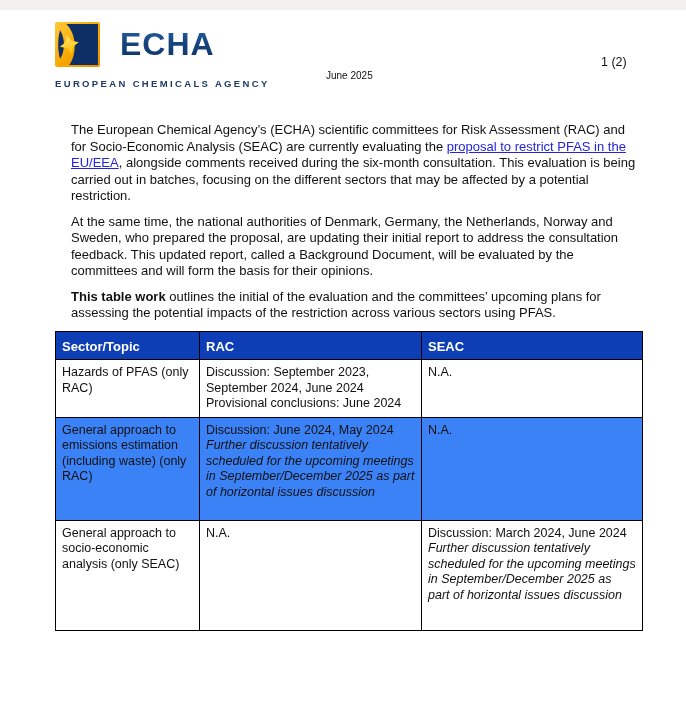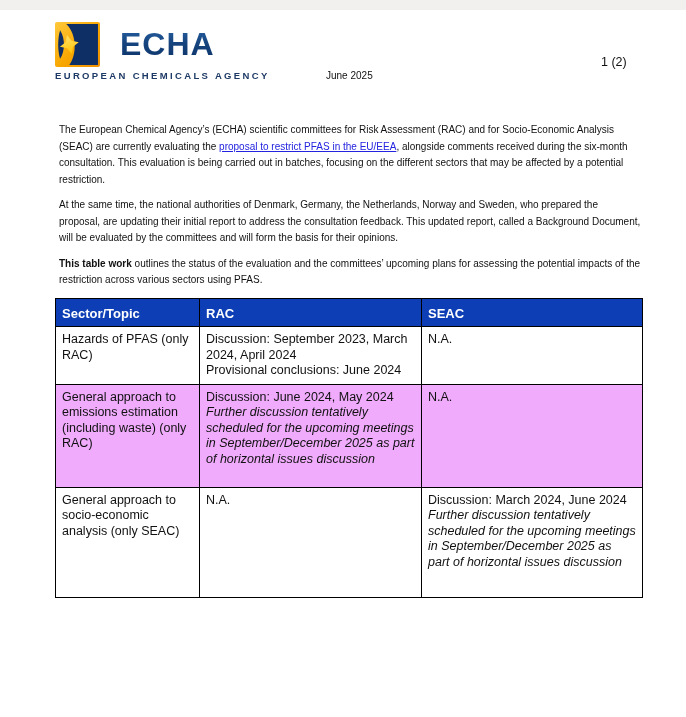--- a/index.html
+++ b/index.html
@@ -12,47 +12,47 @@
   .logo{position:absolute;left:55px;top:22px;}
   .logo-top{display:flex;align-items:flex-start;}
   .logo-mark{width:45px;height:45px;display:block;}
   .brand{
     font-size:32px;font-weight:bold;line-height:45px;letter-spacing:1px;margin-left:20px;
     background:linear-gradient(180deg,#2e6cb2 0%,#16457f 45%,#0b2d62 100%);
     -webkit-background-clip:text;background-clip:text;
     -webkit-text-fill-color:transparent;color:#133b74;
   }
   .brand-sub{
-    margin-top:3px;font-size:9.5px;font-weight:bold;letter-spacing:2.35px;
+    margin-top:11px;font-size:9.5px;font-weight:bold;letter-spacing:2.35px;
     color:#1e3a66;white-space:nowrap;
   }
   .page-num{position:absolute;left:601px;top:27px;font-size:12.5px;color:#111;margin-top:28px;}
   .doc-date{position:absolute;left:326px;top:70px;font-size:10px;color:#111;}
   
   .content{position:absolute;left:55px;top:122px;width:586px;}
   h1.doc-title{
     margin:0 0 4px 0;font-size:17.5px;line-height:29px;font-weight:bold;color:#0d3aae;
   }
-  p{margin:0 0 9px 4px;font-size:10px;line-height:16.5px;color:#111;}
+  p{margin:0 0 9px 16px;font-size:13px;line-height:16.5px;color:#111;}
   .bold{font-weight:bold;}
   a.doclink{color:#2323e0;text-decoration:underline;cursor:pointer;}
   
   table.status{
     border-collapse:collapse;width:587px;margin-top:1px;
     font-size:12.5px;line-height:15.5px;table-layout:fixed;
   }
   table.status th,table.status td{
     border:1px solid #000;vertical-align:top;padding:5px 6px;word-wrap:break-word;
   }
   table.status th{
     background:#0d3eb5;color:#fff;font-weight:bold;text-align:left;
     height:24px;box-sizing:border-box;padding-top:7px;font-size:13px;margin-top:36px;
   }
   tr.r0 td{height:45px;box-sizing:border-box;}
-  tr.r1 td{height:103px;box-sizing:border-box;background:#f0abfc;}
+  tr.r1 td{height:103px;box-sizing:border-box;background:#3b82f6;}
   tr.r2 td{height:110px;box-sizing:border-box;}
   .it{font-style:italic;}
   .cell-line{min-height:0;}
 </style>
 </head>
 <body>
 
 <div class="top-strip"></div>
 
 <div class="logo">
@@ -83,21 +83,21 @@
 
 <div class="page-num">1 (2)</div>
 <div class="doc-date">June 2025</div>
 
 <div class="content">
 
   <p><span>The European Chemical Agency’s (ECHA) scientific committees for Risk Assessment (RAC) and for Socio-Economic Analysis (SEAC) are currently evaluating the </span><a class="doclink">proposal to restrict PFAS in the EU/EEA</a><span>, alongside comments received during the six-month consultation. This evaluation is being carried out in batches, focusing on the different sectors that may be affected by a potential restriction.</span></p>
 
   <p>At the same time, the national authorities of Denmark, Germany, the Netherlands, Norway and Sweden, who prepared the proposal, are updating their initial report to address the consultation feedback. This updated report, called a Background Document, will be evaluated by the committees and will form the basis for their opinions.</p>
 
-  <p><span class="bold">This table work</span><span> outlines the status of the evaluation and the committees’ upcoming plans for assessing the potential impacts of the restriction across various sectors using PFAS.</span></p>
+  <p><span class="bold">This table work</span><span> outlines the initial of the evaluation and the committees’ upcoming plans for assessing the potential impacts of the restriction across various sectors using PFAS.</span></p>
 
 
   <table class="status">
     <colgroup>
         <col style="width:144px">
         <col style="width:222px">
         <col style="width:221px">
       </colgroup>
     <thead>
       <tr>
@@ -105,21 +105,21 @@
         <th>RAC</th>
         <th>SEAC</th>
       </tr>
     </thead>
     <tbody>
       <tr class="r0">
         <td>
             <div class="cell-line">Hazards of PFAS (only RAC)</div>
           </td>
         <td>
-          <div class="cell-line">Discussion: September 2023, March 2024, April 2024</div>
+          <div class="cell-line">Discussion: September 2023, September 2024, June 2024</div>
           <div class="cell-line">Provisional conclusions: June 2024</div>
           <div class="cell-line it"></div>
         </td>
         <td>
           <div class="cell-line">N.A.</div>
           <div class="cell-line it"></div>
         </td>
       </tr>
       <tr class="r1">
         <td>

